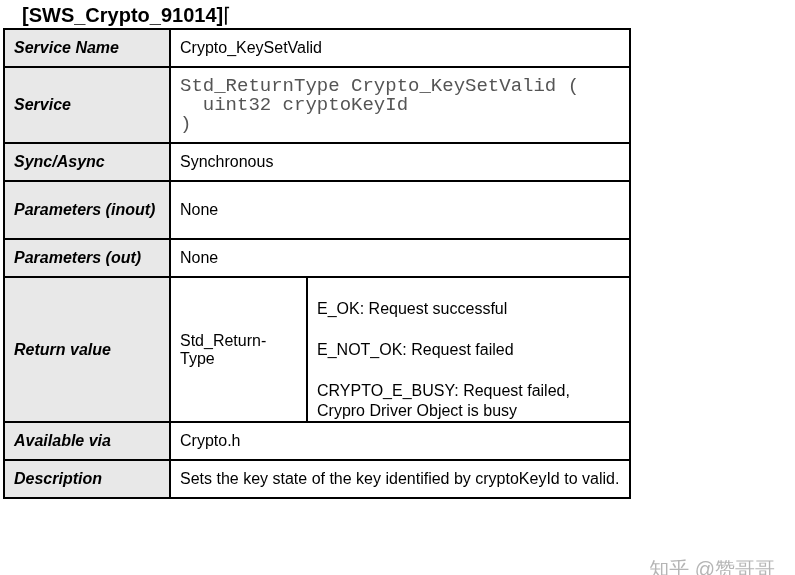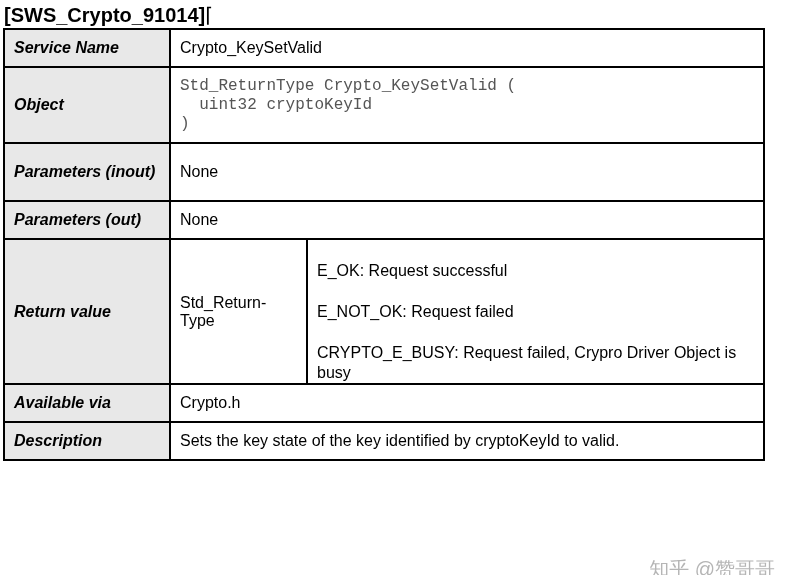--- a/index.html
+++ b/index.html
@@ -1,24 +1,24 @@
 <!DOCTYPE html>
 <html><head>
 <meta charset="utf-8">
 <style>
   html, body { margin: 0; padding: 0; background: #ffffff; }
   body { width: 795px; height: 575px; position: relative; overflow: hidden;
          font-family: "Liberation Sans", sans-serif; color: #000; }
-  .req-id { position: absolute; left: 4px; top: 3px; font-size: 20px; font-weight: bold; letter-spacing: 0px; text-align: center; }
+  .req-id { position: absolute; left: 22px; top: 3px; font-size: 20px; font-weight: bold; letter-spacing: 0px; text-align: center; }
   .req-id .bracket { font-weight: normal; }
-  table.spec { position: absolute; left: 3px; top: 28px; width: 762px; border-collapse: collapse;
+  table.spec { position: absolute; left: 3px; top: 28px; width: 628px; border-collapse: collapse;
                table-layout: fixed; font-size: 16px; padding-left: 41px; }
   table.spec td { border: 2.5px solid #000; padding: 0 9px; vertical-align: middle; }
   td.label { background: #e8e8e8; font-weight: bold; font-style: italic; width: 146px; }
-  td.mono { font-family: "Liberation Mono", monospace; color: #555; font-size: 16px; line-height: 19px; white-space: pre; }
+  td.mono { font-family: "Liberation Mono", monospace; color: #555; font-size: 19px; line-height: 19px; white-space: pre; }
   .rv-line { display: block; line-height: 20px; margin-top: 21px; }
   .watermark { position: absolute; right: 20px; top: 556px; color: #b5b5b5; font-size: 20px; }
 </style>
 </head>
 <body>
 
 <div class="req-id">
   <span>[SWS_Crypto_91014]</span><span class="bracket">⌈</span>
 </div>
 
@@ -27,24 +27,28 @@
       <col style="width:166px">
       <col style="width:137px">
       <col>
     </colgroup>
   <tbody>
       <tr style="height:38px">
     <td class="label">Service Name</td>
     <td colspan="2">Crypto_KeySetValid</td>
   </tr>
   <tr style="height:76px">
-    <td class="label">Object</td>
+    <td class="label">Service</td>
     <td colspan="2" class="mono">Std_ReturnType Crypto_KeySetValid (
   uint32 cryptoKeyId
 )</td>
+  </tr>
+  <tr style="height:38px">
+    <td class="label">Sync/Async</td>
+    <td colspan="2">Synchronous</td>
   </tr>
   <tr style="height:58px">
     <td class="label">Parameters (inout)</td>
     <td colspan="2">None</td>
   </tr>
   <tr style="height:38px">
     <td class="label">Parameters (out)</td>
     <td colspan="2">None</td>
   </tr>
   <tr style="height:98px">

